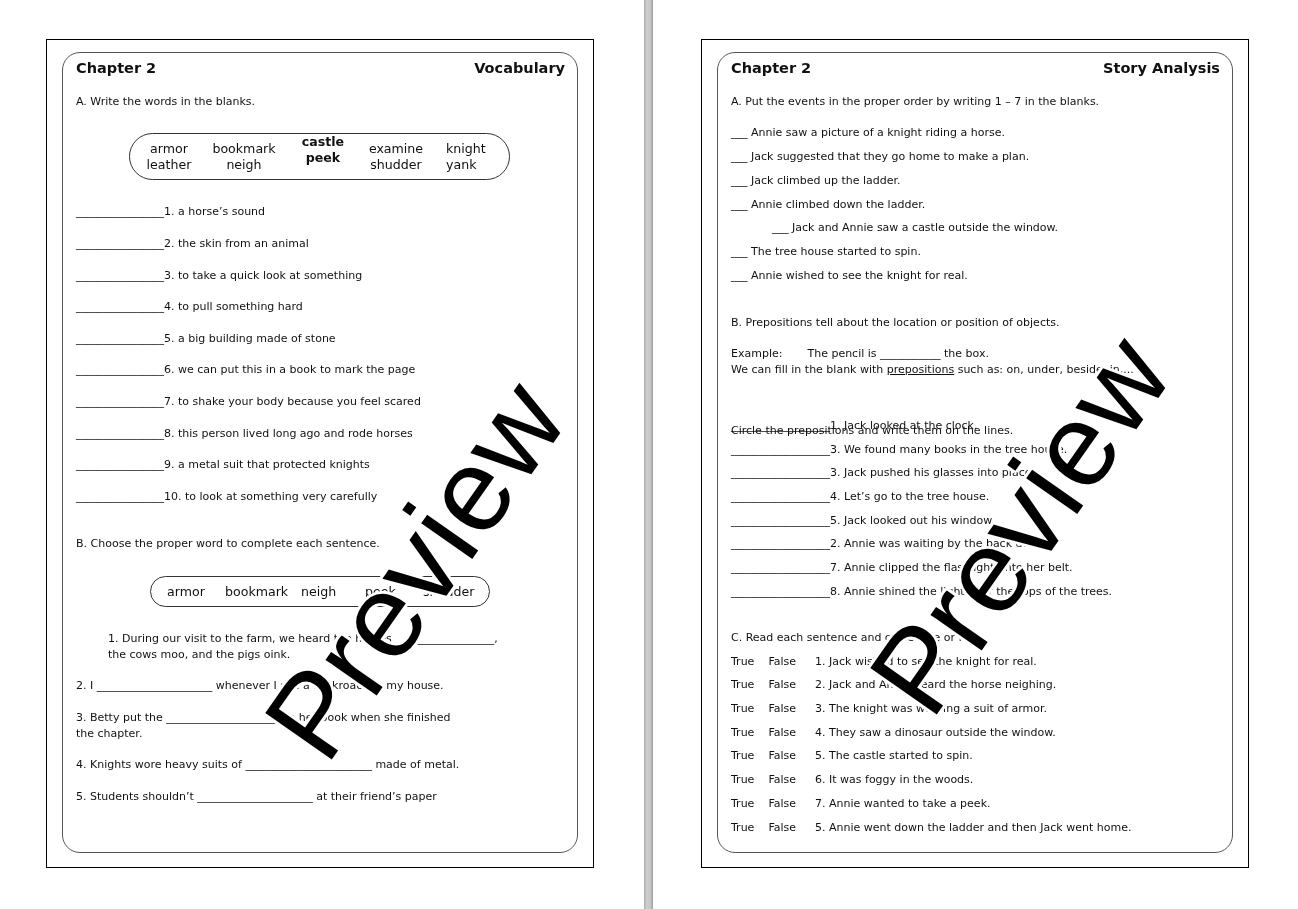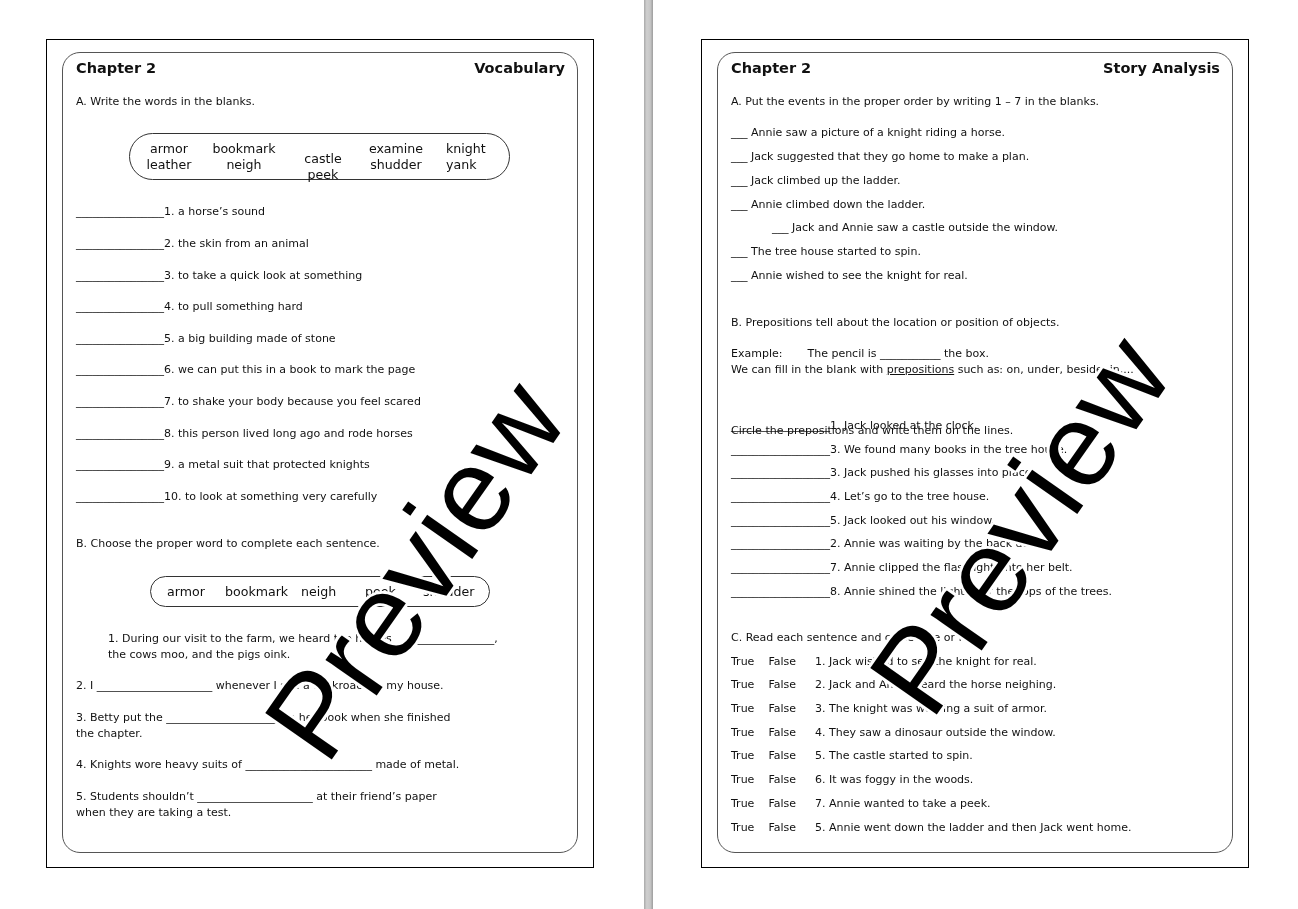--- a/index.html
+++ b/index.html
@@ -57,21 +57,21 @@
 
   <div class="bank" style="left:82px;top:93px;width:381px;height:47px;">
     <div class="col" style="left:14px;top:7px;width:50px;">
       <div>armor</div>
       <div>leather</div>
     </div>
     <div class="col" style="left:80px;top:7px;width:68px;">
       <div>bookmark</div>
       <div>neigh</div>
     </div>
-    <div class="col" style="left:168px;top:17px;width:50px;">
+    <div class="col" style="left:168px;top:0;width:50px;font-weight:bold;">
       <div>castle</div>
       <div>peek</div>
     </div>
     <div class="col" style="left:233px;top:7px;width:66px;">
       <div>examine</div>
       <div>shudder</div>
     </div>
     <div class="col" style="left:316px;top:7px;width:40px;text-align:left;">
       <div>knight</div>
       <div>yank</div>
@@ -108,21 +108,20 @@
   </div>
   <div class="t" style="left:29px;top:670px;">
     <div>3. Betty put the _____________________ in her book when she finished</div>
     <div>the chapter.</div>
   </div>
   <div class="t" style="left:29px;top:717px;">
     <div>4. Knights wore heavy suits of _______________________ made of metal.</div>
   </div>
   <div class="t" style="left:29px;top:749px;">
     <div>5. Students shouldn’t _____________________ at their friend’s paper</div>
-    <div>when they are taking a test.</div>
   </div>
 
   <div class="watermark" style="left:190px;top:665px;transform:rotate(-55deg);">Preview</div>
 </div>
 
 <div class="page right">
   <div class="frame"></div>
   <div class="hdr">
     <span>Chapter 2</span>
     <span>Story Analysis</span>

